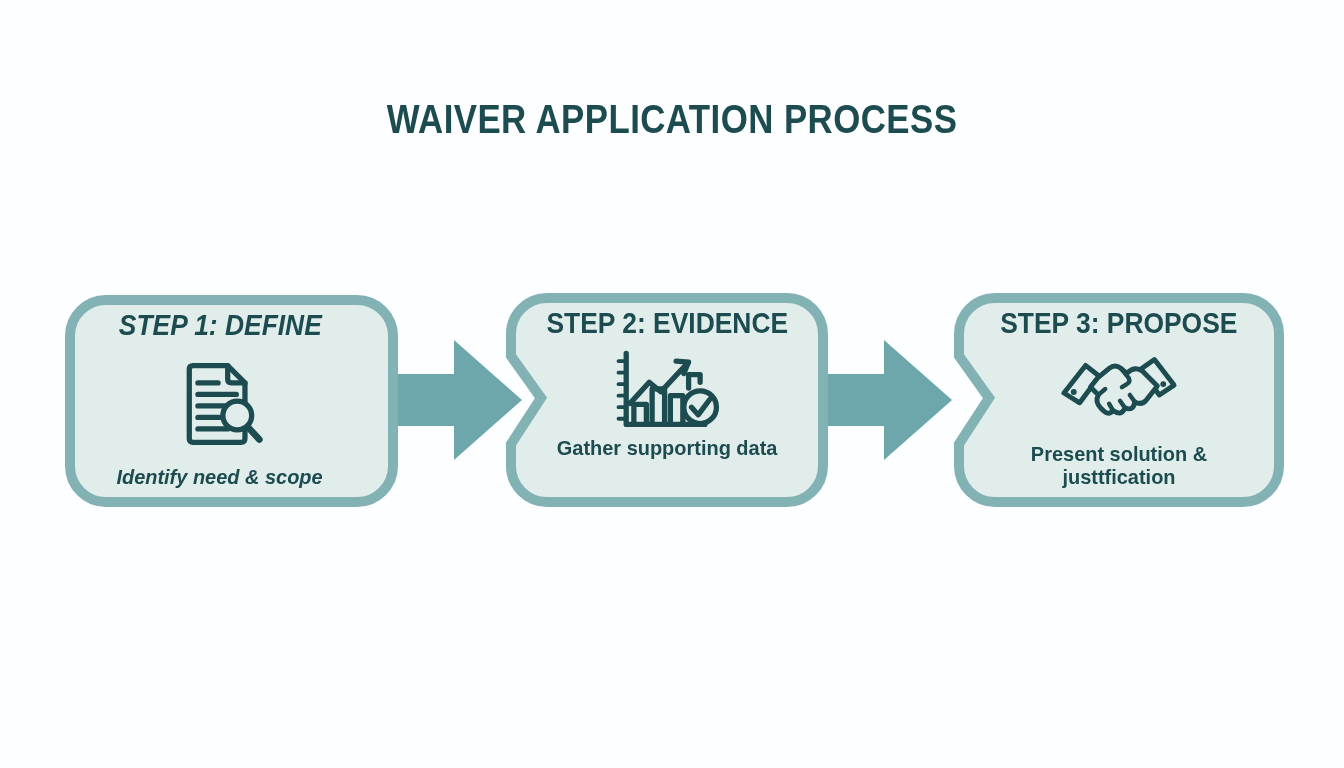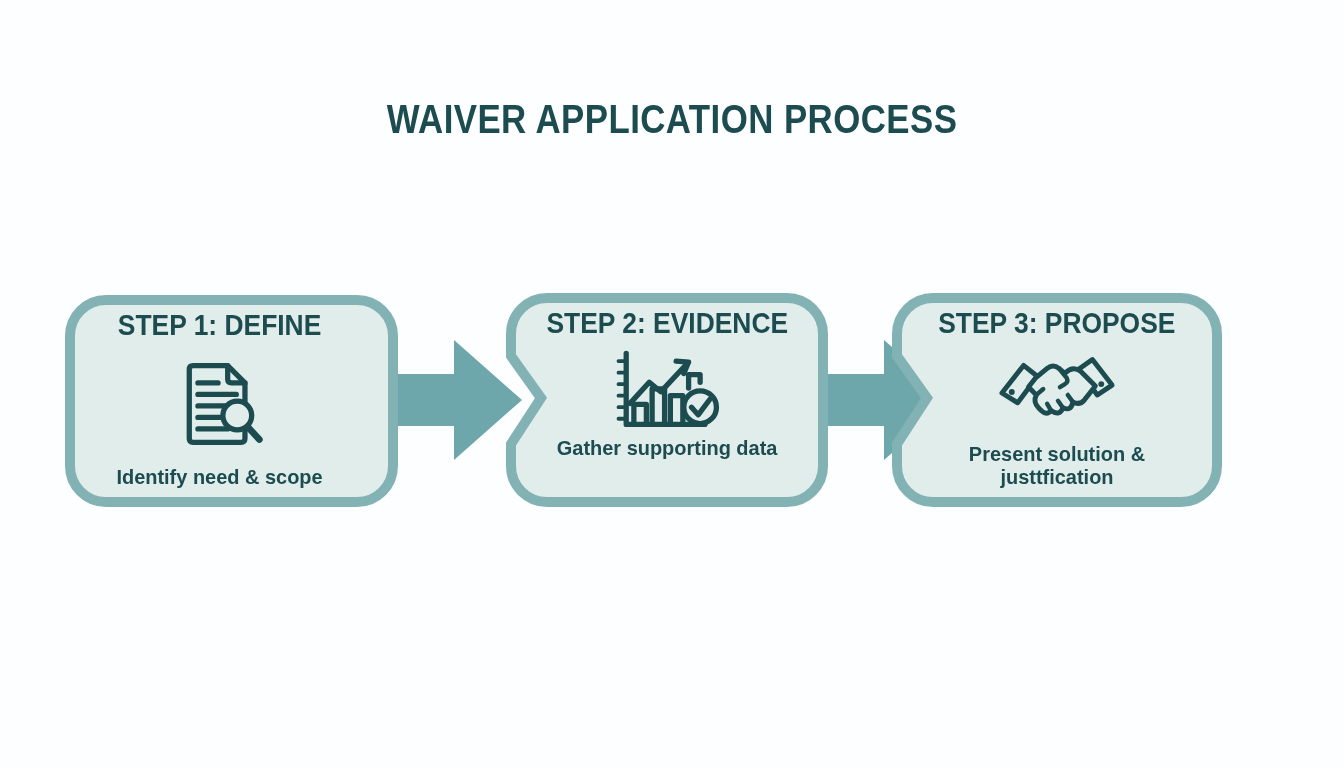--- a/index.html
+++ b/index.html
@@ -94,21 +94,21 @@
 
   <h1 class="title">WAIVER APPLICATION PROCESS</h1>
 
   <svg class="flow-arrow" style="left:392px;top:340px;" width="130" height="120" viewBox="0 0 130 120">
     <polygon class="arrow-poly" points="0,34 62,34 62,0 130,60 62,120 62,86 0,86"></polygon>
   </svg>
   <svg class="flow-arrow" style="left:822px;top:340px;" width="130" height="120" viewBox="0 0 130 120">
     <polygon class="arrow-poly" points="0,34 62,34 62,0 130,60 62,120 62,86 0,86"></polygon>
   </svg>
 
-  <div class="step-box" style="left:65px;top:295px;width:310px;height:212px;">
+  <div class="step-box" style="left:65px;top:295px;width:310px;height:212px;font-style:italic;">
     <svg class="box-shape" width="333" height="212" viewBox="0 0 333 212">
       <path class="shape-path" d="M 41 5 H 292 A 36 36 0 0 1 328 41 V 171 A 36 36 0 0 1 292 207 H 41 A 36 36 0 0 1 5 171 V 41 A 36 36 0 0 1 41 5 Z"></path>
     </svg>
     <div class="box-content">
       <div class="step-title">STEP 1: DEFINE</div>
       <div class="step-icon">
         <svg width="96" height="96" viewBox="0 0 100 100">
           <path class="icon-stroke" d="M18 14 Q18 10 22 10 H58 L76 28 V86 Q76 90 72 90 H22 Q18 90 18 86 Z"></path>
           <path class="icon-stroke" d="M58 10 V24 Q58 28 62 28 H76"></path>
           <path class="icon-stroke" d="M27 28 H48 M27 40 H67 M27 52 H67 M27 64 H67 M27 76 H58"></path>
@@ -137,21 +137,21 @@
           <path class="icon-stroke" d="M24 66 L44 44 L56 54 L84 24"></path>
           <path class="icon-stroke" d="M72 22 L85 23 L80 35"></path>
           <circle class="icon-fill-bg" cx="97" cy="70" r="17"></circle>
           <path class="icon-stroke" d="M88 70 L95 78 L107 62"></path>
         </svg>
       </div>
       <div class="step-desc">Gather supporting data</div>
     </div>
   </div>
 
-  <div class="step-box" style="left:892px;top:293px;width:330px;height:214px;">
+  <div class="step-box" style="left:954px;top:293px;width:330px;height:214px;">
     <svg class="box-shape" width="330" height="214" viewBox="0 0 330 214">
       <path class="shape-path" d="M 41 5 H 289 A 36 36 0 0 1 325 41 V 173 A 36 36 0 0 1 289 209 H 41 A 36 36 0 0 1 5 173 V 151 L 35 105 L 5 63 V 41 A 36 36 0 0 1 41 5 Z"></path>
     </svg>
     <div class="box-content">
       <div class="step-title">STEP 3: PROPOSE</div>
       <div class="step-icon">
         <svg width="118" height="80" viewBox="0 0 120 80">
           <path class="icon-clasp" d="M4 42 L26 14 L40 25 L20 52 Z"></path>
           <path class="icon-clasp" d="M116 34 L96 8 L82 18 L101 44 Z"></path>
           <path class="icon-clasp" d="M38 27 L50 17 Q56 12 62 17 L68 22 Q76 14 84 20 L99 35 L88 49 Q83 55 76 51 Q75 61 66 57 Q63 66 54 60 Q49 66 42 58 Q35 51 39 44 L31 36 Z"></path>

